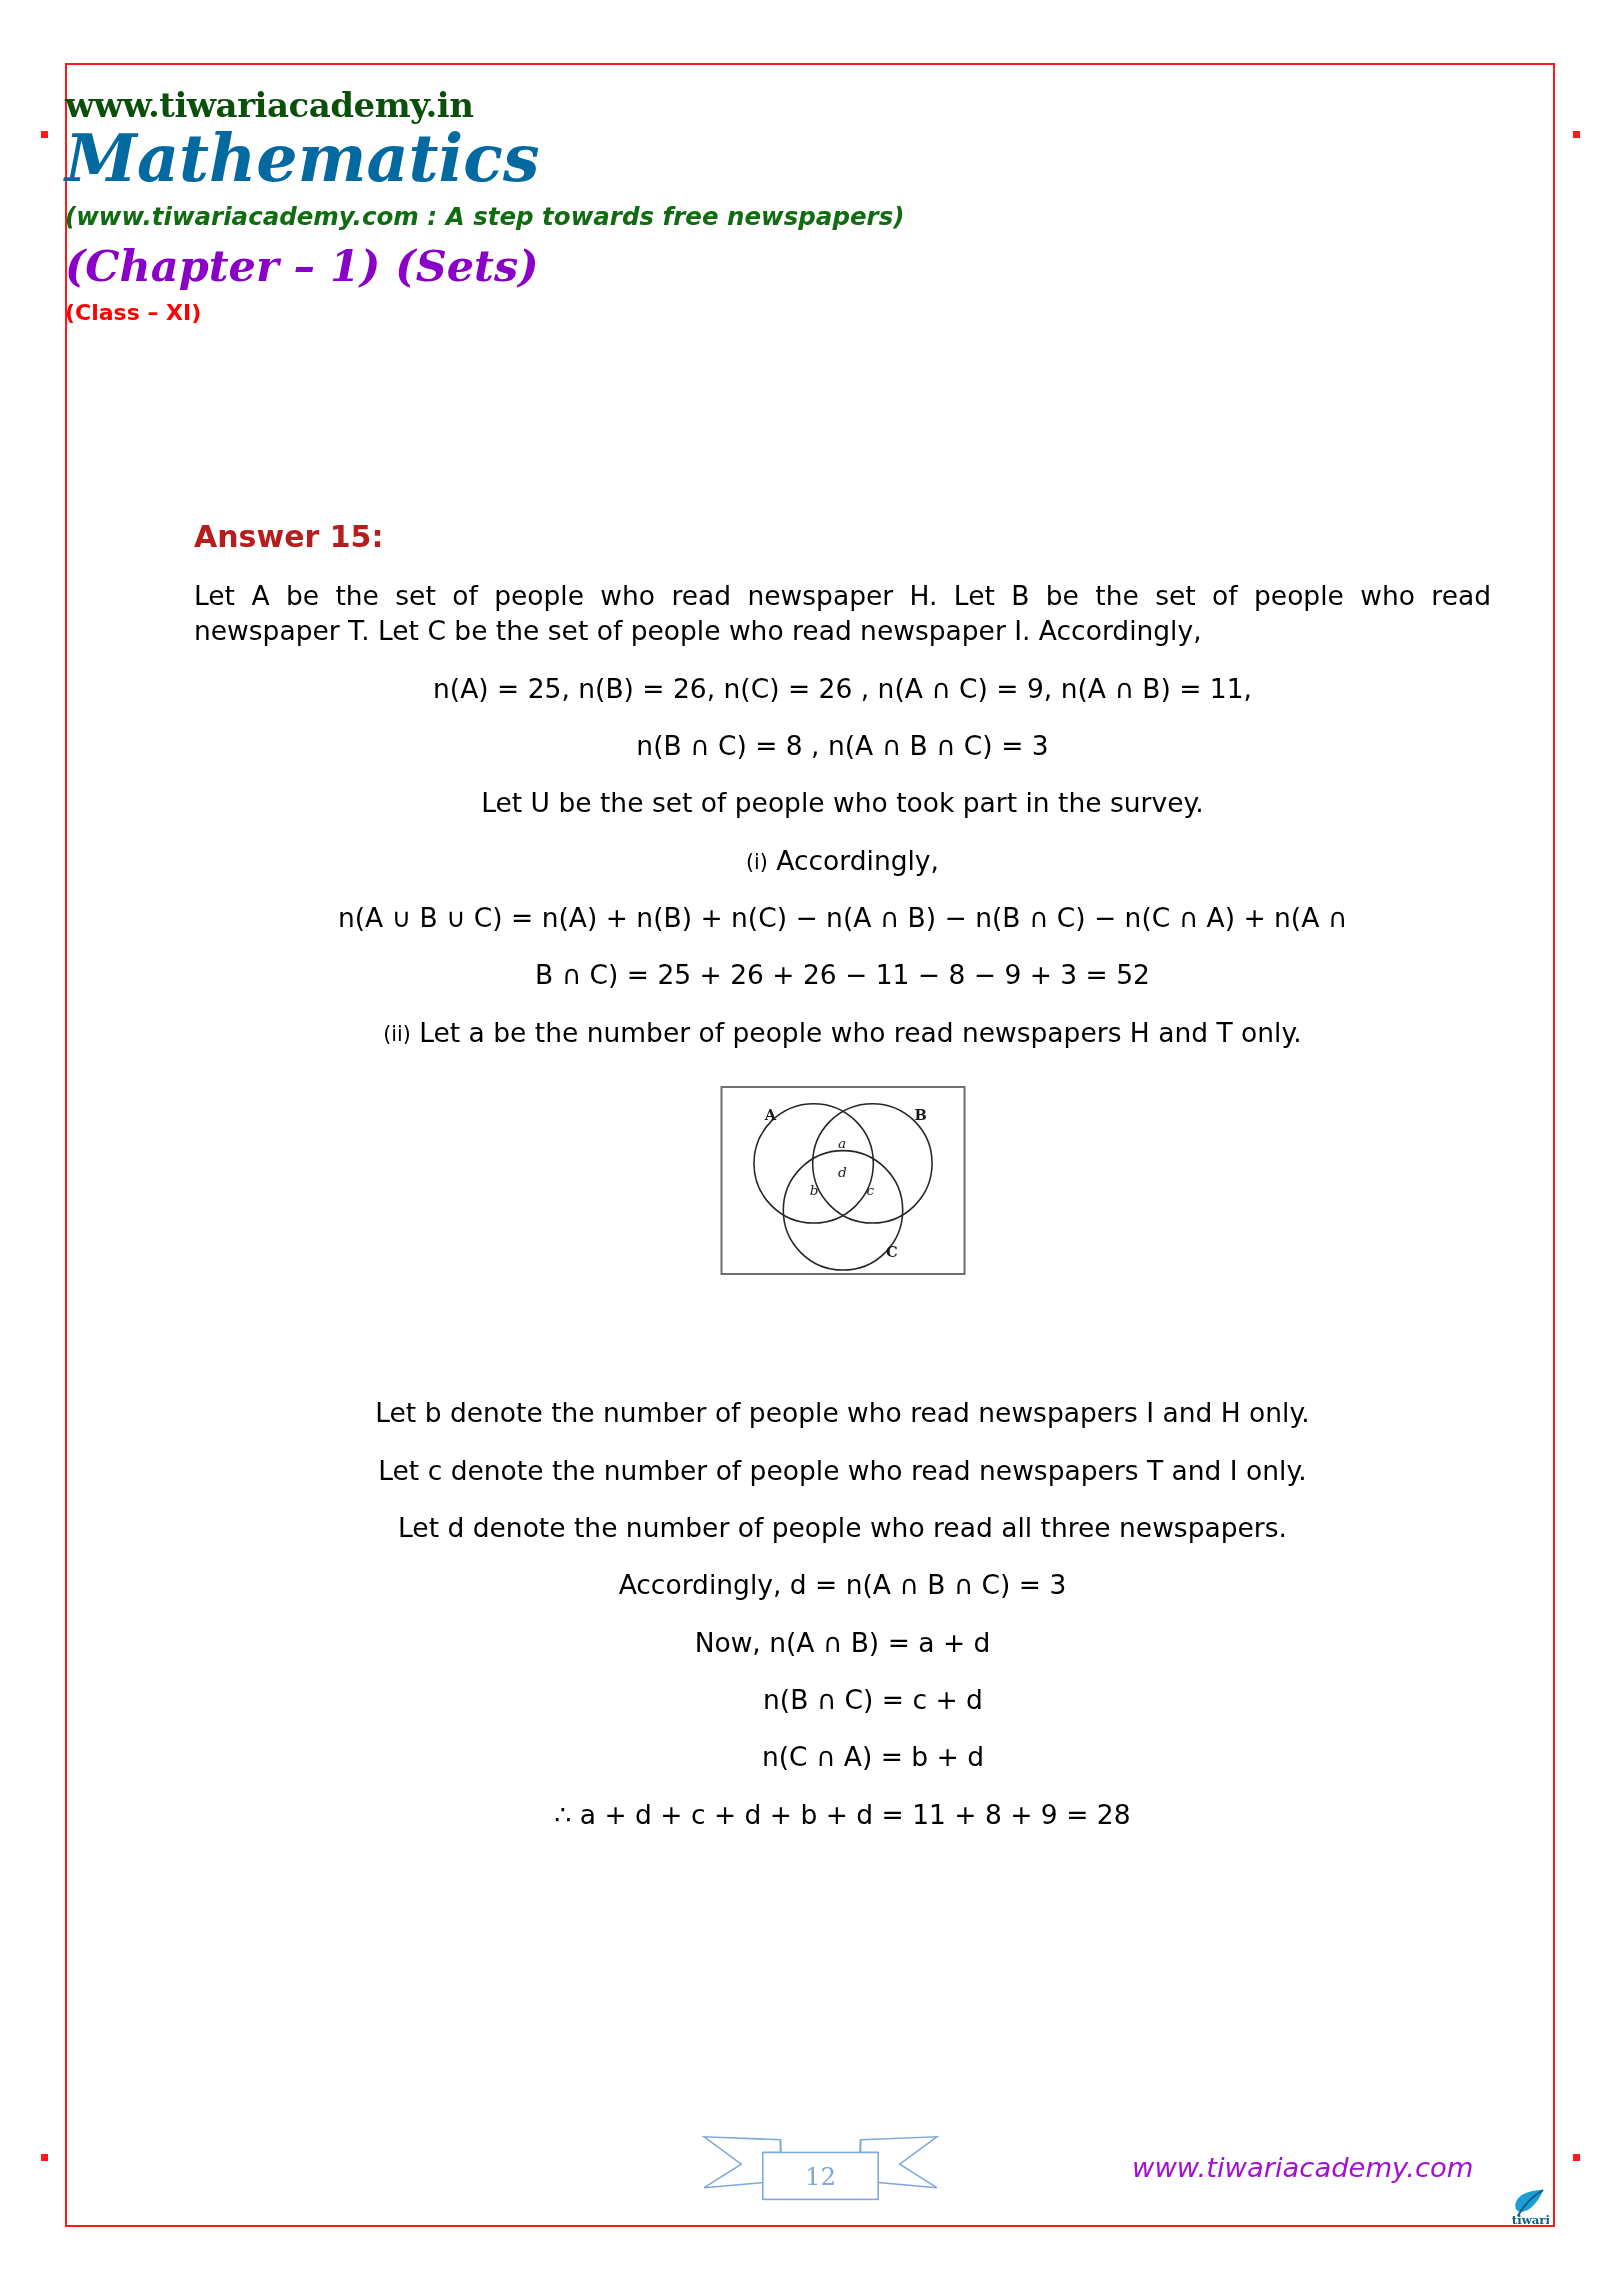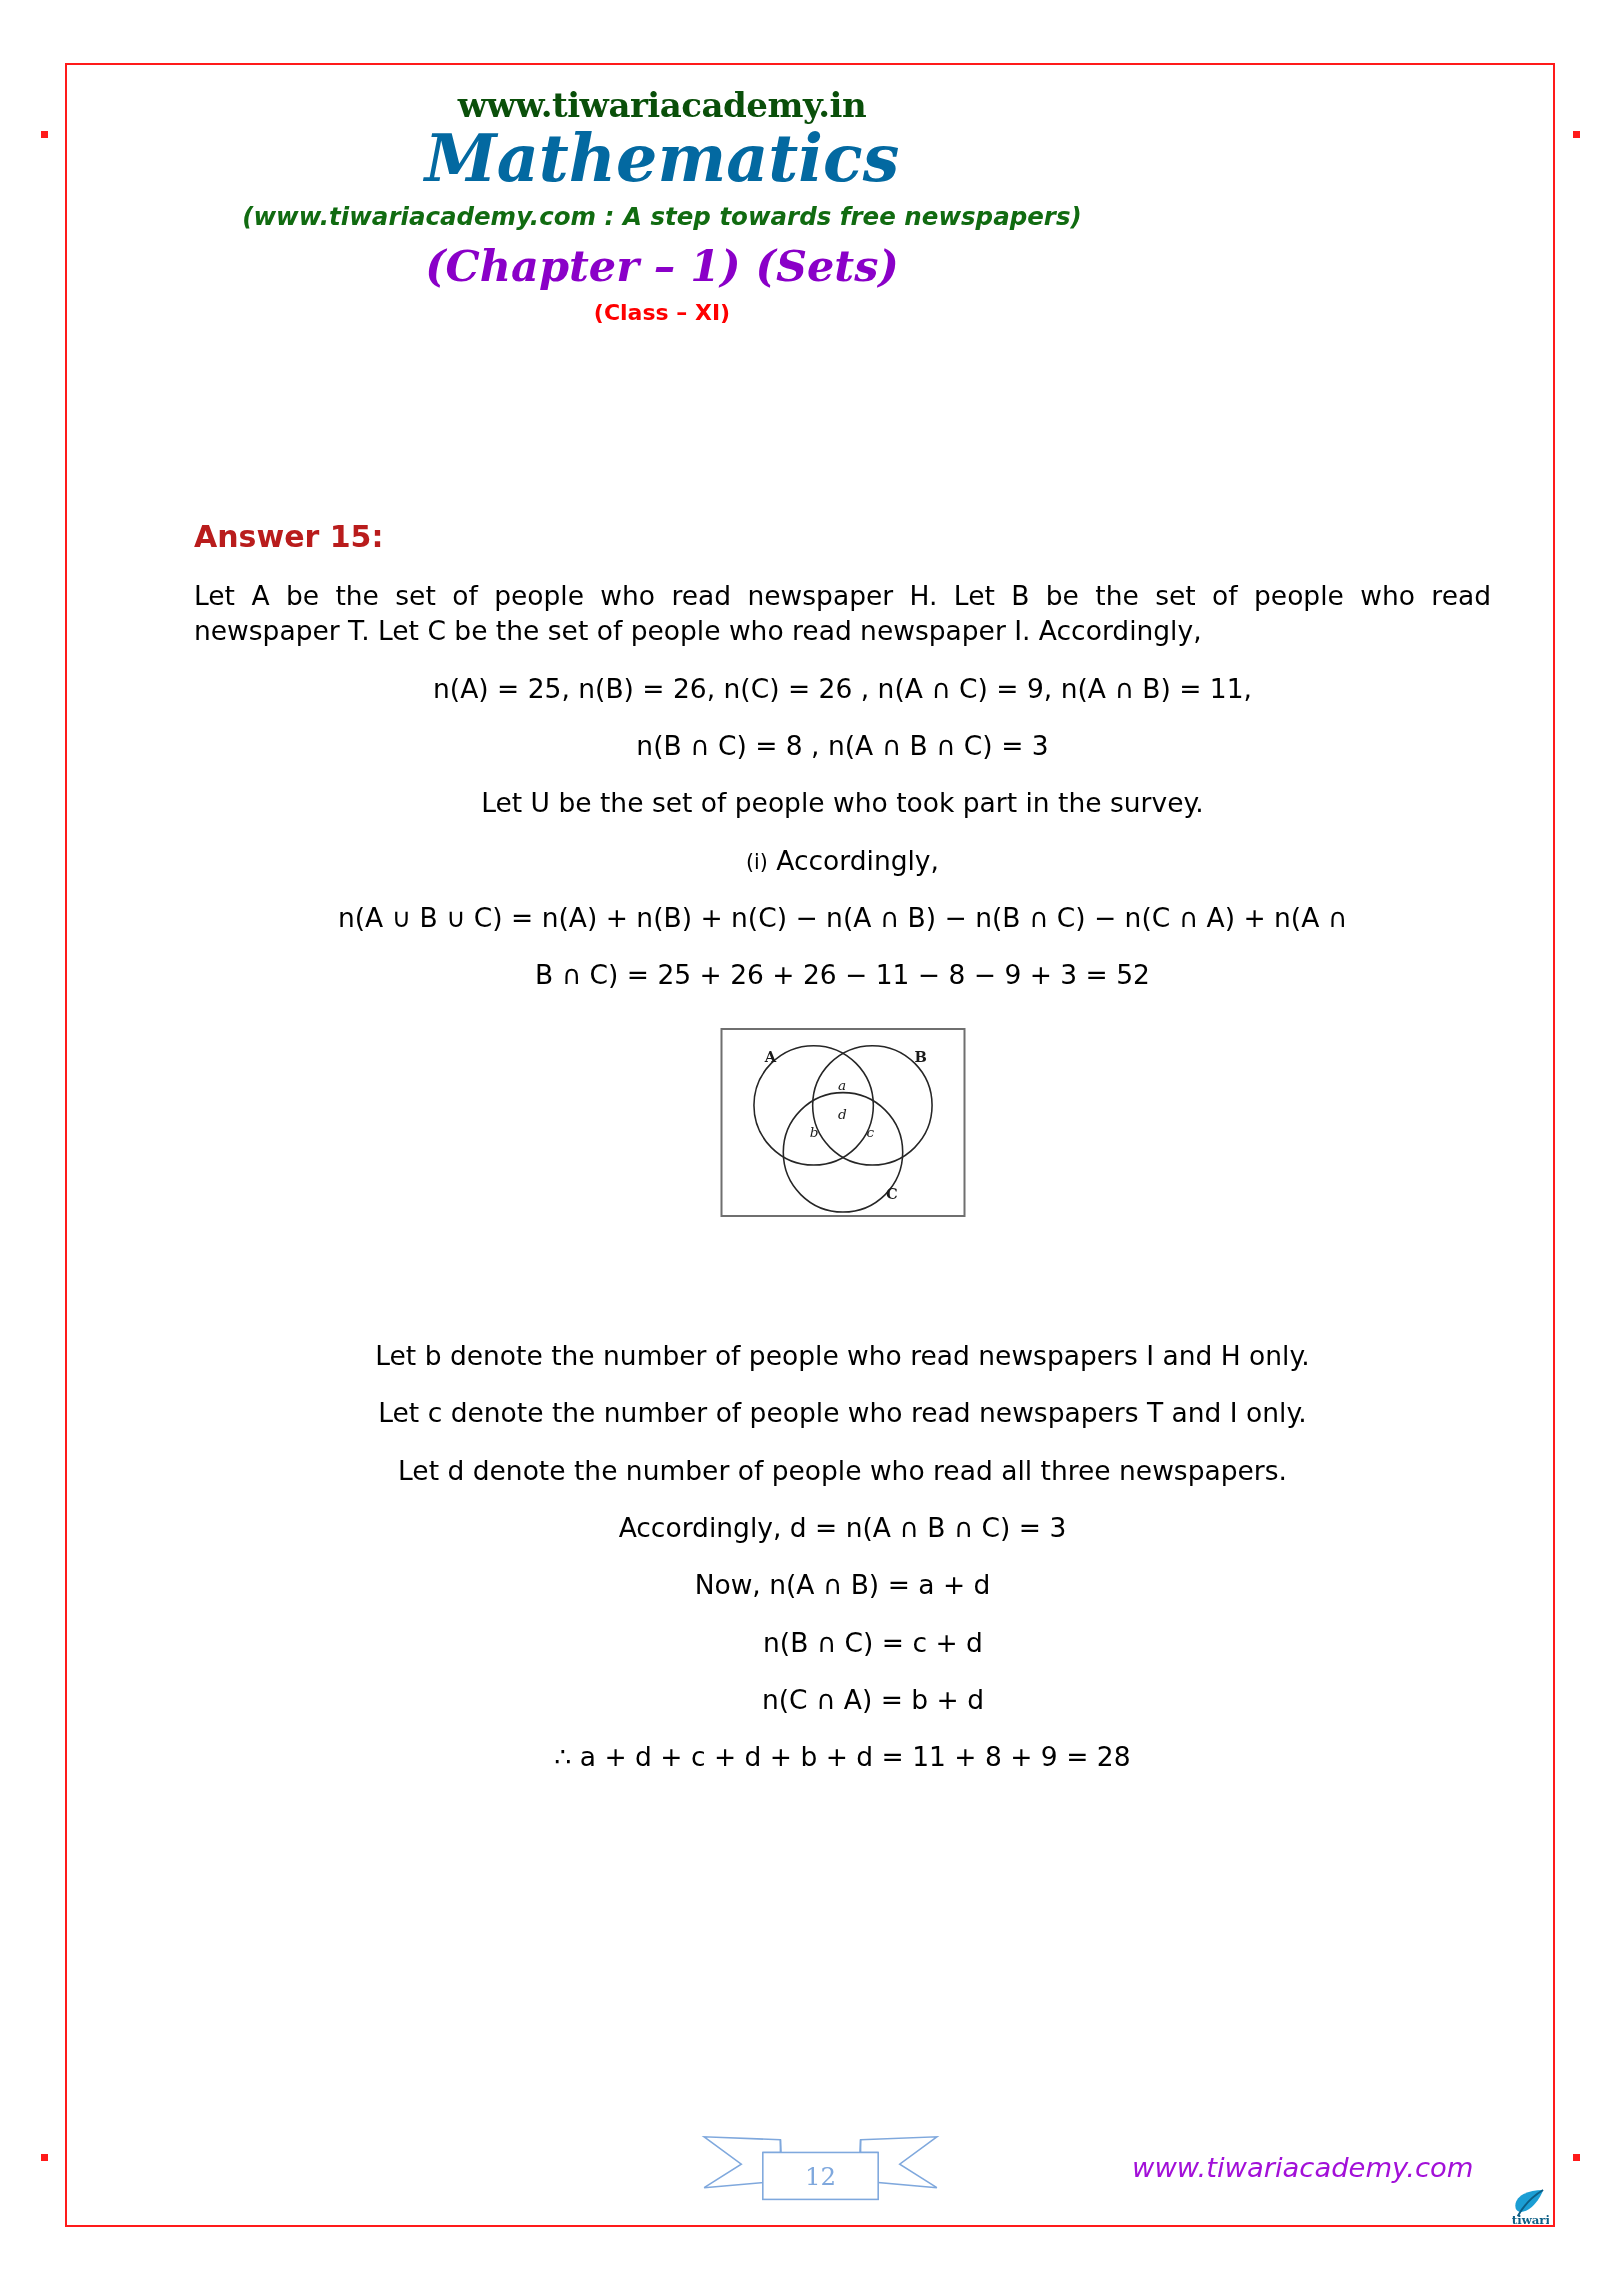--- a/index.html
+++ b/index.html
@@ -31,21 +31,21 @@
     width: 6.9px;
     height: 6.9px;
     background: #ff1a1a;
   }
   .dot.tl { left: 41px;   top: 131px; }
   .dot.tr { left: 1573px; top: 131px; }
   .dot.bl { left: 41px;   top: 2154px; }
   .dot.br { left: 1573px; top: 2154px; }
 
   
-  .header { position: absolute; left: 65px; top: 63px; width: 1194px; text-align: center; }
+  .header { position: absolute; left: 65px; top: 63px; width: 1194px; text-align: left; }
   .site-top {
     font-family: "DejaVu Serif", serif;
     font-weight: bold;
     font-size: 34px;
     color: #0a4f0a;
     letter-spacing: -0.5px;
     margin-top: 23.5px;
     line-height: 1.1;
   }
   .subject {
@@ -191,20 +191,24 @@
     <p class="t">
       <span class="rom">(i)</span>
       <span>Accordingly,</span>
     </p>
 
     <p class="t">n(A ∪ B ∪ C) = n(A) + n(B) + n(C) − n(A ∩ B) − n(B ∩ C) − n(C ∩ A) + n(A ∩</p>
 
     <p class="t">B ∩ C) = 25 + 26 + 26 − 11 − 8 − 9 + 3 = 52</p>
 
 
+    <p class="t">
+      <span class="rom">(ii)</span>
+      <span>Let a be the number of people who read newspapers H and T only.</span>
+    </p>
 
     <div class="venn-wrap">
       <div class="venn-box">
         <svg class="venn-svg" width="241" height="185" viewBox="0 0 246 189">
 
           <circle cx="93" cy="77" r="61" fill="none" stroke="#262626" stroke-width="1.6"></circle>
           <circle cx="153" cy="77" r="61" fill="none" stroke="#262626" stroke-width="1.6"></circle>
           <circle cx="123" cy="125" r="61" fill="none" stroke="#262626" stroke-width="1.6"></circle>
 
           <text x="43" y="33" font-family="DejaVu Serif, serif" font-size="15" font-weight="bold" fill="#1a1a1a">A</text>

